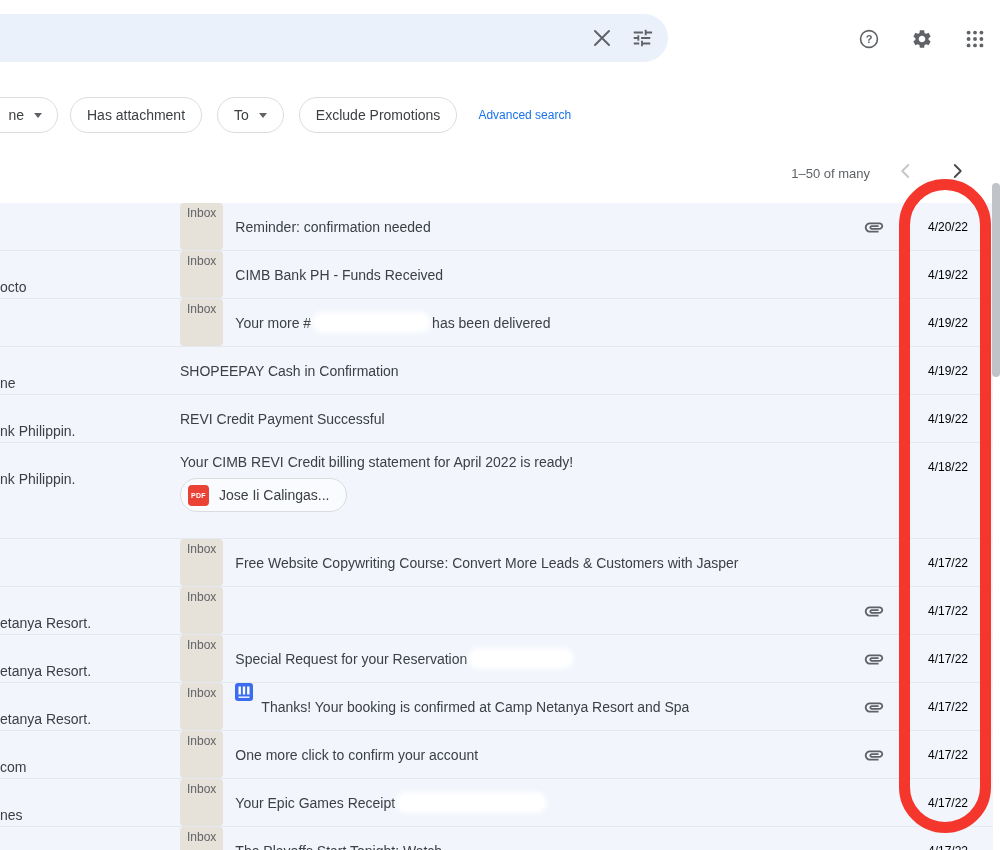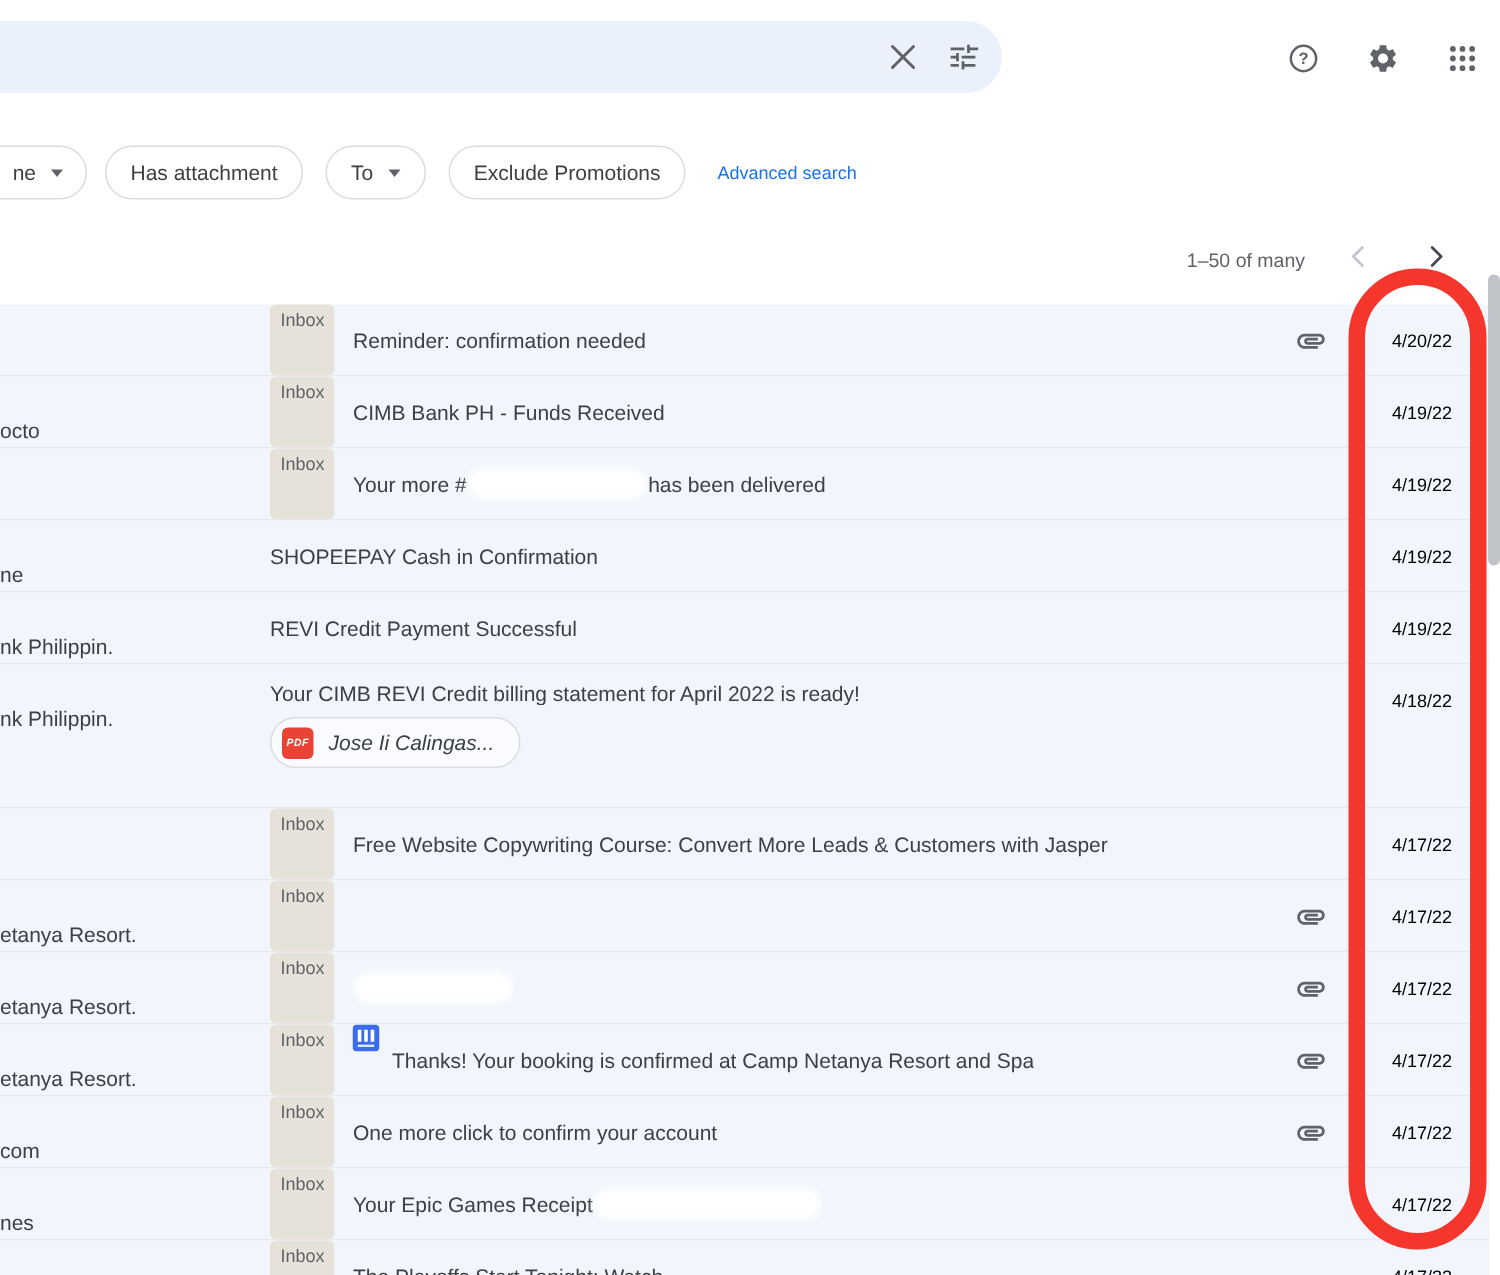--- a/index.html
+++ b/index.html
@@ -82,21 +82,21 @@
     display:inline-block; height:15px; background:#ffffff; border-radius:8px;
     box-shadow:0 0 5px 3px rgba(255,255,255,0.92); margin:0 4px; vertical-align:middle;
   }
   .w113{width:113px;} .w100{width:100px;} .w145{width:145px;}
   .clip { position:absolute; left:863px; top:13px; }
   .date { position:absolute; right:25px; top:0; height:48px; display:flex; align-items:center; font-size:12px; color:#000000; }
   .line2 { display:flex; align-items:center; margin-top:8px; }
   .attach-pill {
     display:inline-flex; align-items:center; gap:10px; height:34px;
     border:1px solid #dadce0; border-radius:17px; padding:0 16px 0 7px;
-    background:rgba(255,255,255,0.55); font-size:14px; color:#3c4043;font-style:italic;
+    background:rgba(255,255,255,0.55); font-size:14px; color:#3c4043;
   }
   .pdf-badge {
     width:21px; height:21px; background:#ea4335; border-radius:4px;
     color:#fff; font-size:7px; font-weight:bold; letter-spacing:0.3px;
     display:flex; align-items:center; justify-content:center;
   }
   .cal-icon { margin-right:8px; flex:0 0 auto; display:inline-flex; }
 
   
   .scroll-thumb {
@@ -244,20 +244,21 @@
     <span class="clip"><svg width="22" height="22" viewBox="0 0 24 24" fill="#5f6368">
           <path d="M2 12.5C2 9.46 4.46 7 7.5 7H18c2.21 0 4 1.79 4 4s-1.79 4-4 4H9.5C8.12 15 7 13.88 7 12.5S8.12 10 9.5 10H17v2H9.5c-.28 0-.5.22-.5.5s.22.5.5.5H18c1.1 0 2-.9 2-2s-.9-2-2-2H7.5C5.57 9 4 10.57 4 12.5S5.57 16 7.5 16H17v2H7.5C4.46 18 2 15.54 2 12.5z"></path>
         </svg></span>
     <span class="date">4/17/22</span>
   </div>
 
   <div class="row">
     <span class="sender">etanya Resort.</span>
     <span class="chip-label">Inbox</span>
     <span class="subject">
+      <span>Special Request for your Reservation </span>
       <span class="redact w100"></span>
     </span>
     <span class="clip"><svg width="22" height="22" viewBox="0 0 24 24" fill="#5f6368">
           <path d="M2 12.5C2 9.46 4.46 7 7.5 7H18c2.21 0 4 1.79 4 4s-1.79 4-4 4H9.5C8.12 15 7 13.88 7 12.5S8.12 10 9.5 10H17v2H9.5c-.28 0-.5.22-.5.5s.22.5.5.5H18c1.1 0 2-.9 2-2s-.9-2-2-2H7.5C5.57 9 4 10.57 4 12.5S5.57 16 7.5 16H17v2H7.5C4.46 18 2 15.54 2 12.5z"></path>
         </svg></span>
     <span class="date">4/17/22</span>
   </div>
 
   <div class="row">
     <span class="sender">etanya Resort.</span>

